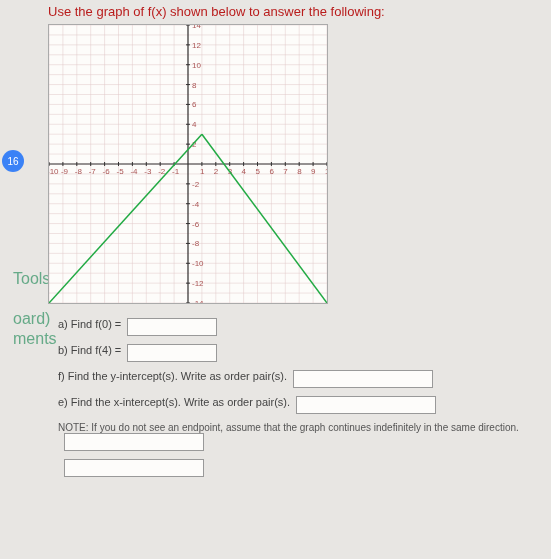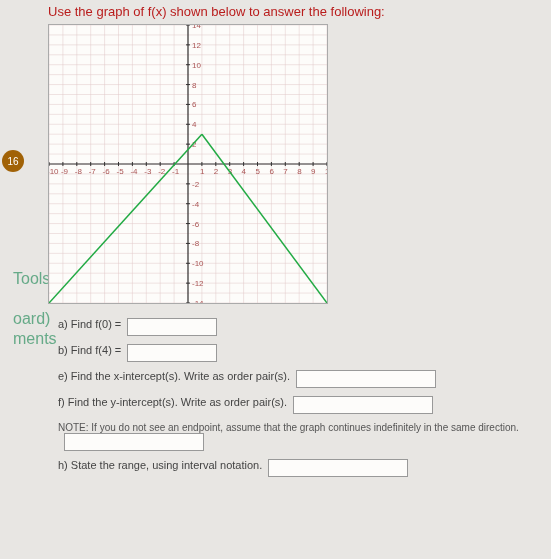--- a/index.html
+++ b/index.html
@@ -1,18 +1,18 @@
 <!DOCTYPE html>
 <html><head>
 <meta charset="utf-8">
 <style>
 *{box-sizing:border-box;margin:0;padding:0}
 body{font-family:Arial,sans-serif;font-size:12px;color:#333;background:#e8e6e3;width:551px;height:559px;position:relative;overflow:hidden}
 .sidebar{position:absolute;left:0;top:0;width:40px;height:559px;font-size:11px;color:#888}
-.badge{position:absolute;left:2px;top:150px;width:22px;height:22px;border-radius:50%;background:#a16207;color:#fff;display:flex;align-items:center;justify-content:center;font-size:10px}
+.badge{position:absolute;left:2px;top:150px;width:22px;height:22px;border-radius:50%;background:#3b82f6;color:#fff;display:flex;align-items:center;justify-content:center;font-size:10px}
 .side-link{position:absolute;left:13px;font-size:16px;color:#6a8}
 .title{position:absolute;left:48px;top:4px;font-size:13px;color:#b91c1c}
 .graph{position:absolute;left:48px;top:24px;width:280px;height:280px;background:#fdfcfa;border:1px solid #aaa}
 .questions{position:absolute;left:58px;top:318px;width:480px}
 .qrow{display:flex;align-items:flex-start;margin-bottom:8px;font-size:11px;color:#444}
 .qrow input{border:1px solid #999;background:#fdfcfa;height:18px;padding:0 4px;font-size:11px}
 .short{width:90px;margin-left:6px}
 .long{width:140px;margin-left:6px}
 .note{font-size:10px;color:#555;margin:0 0}
 svg text{font-size:8px;fill:#a55;font-family:Arial}
@@ -163,28 +163,27 @@
 <div class="questions">
   <div class="qrow">
       <span>a) Find f(0) =</span>
       <input class="short" style="">
     </div>
   <div class="qrow">
       <span>b) Find f(4) =</span>
       <input class="short" style="">
     </div>
   <div class="qrow">
-      <span>e) Find the x-intercept(s). Write as order pair(s).</span>
+      <span>f) Find the y-intercept(s). Write as order pair(s).</span>
       <input class="long" style="">
     </div>
   <div class="qrow">
-      <span>f) Find the y-intercept(s). Write as order pair(s).</span>
+      <span>e) Find the x-intercept(s). Write as order pair(s).</span>
       <input class="long" style="">
     </div>
   <div class="note">NOTE: If you do not see an endpoint, assume that the graph continues indefinitely in the same direction.</div>
   <div class="qrow">
       <input class="long" style="">
     </div>
   <div class="qrow">
-      <span>h) State the range, using interval notation.</span>
       <input class="long" style="">
     </div>
 </div>
 
 </body></html>

